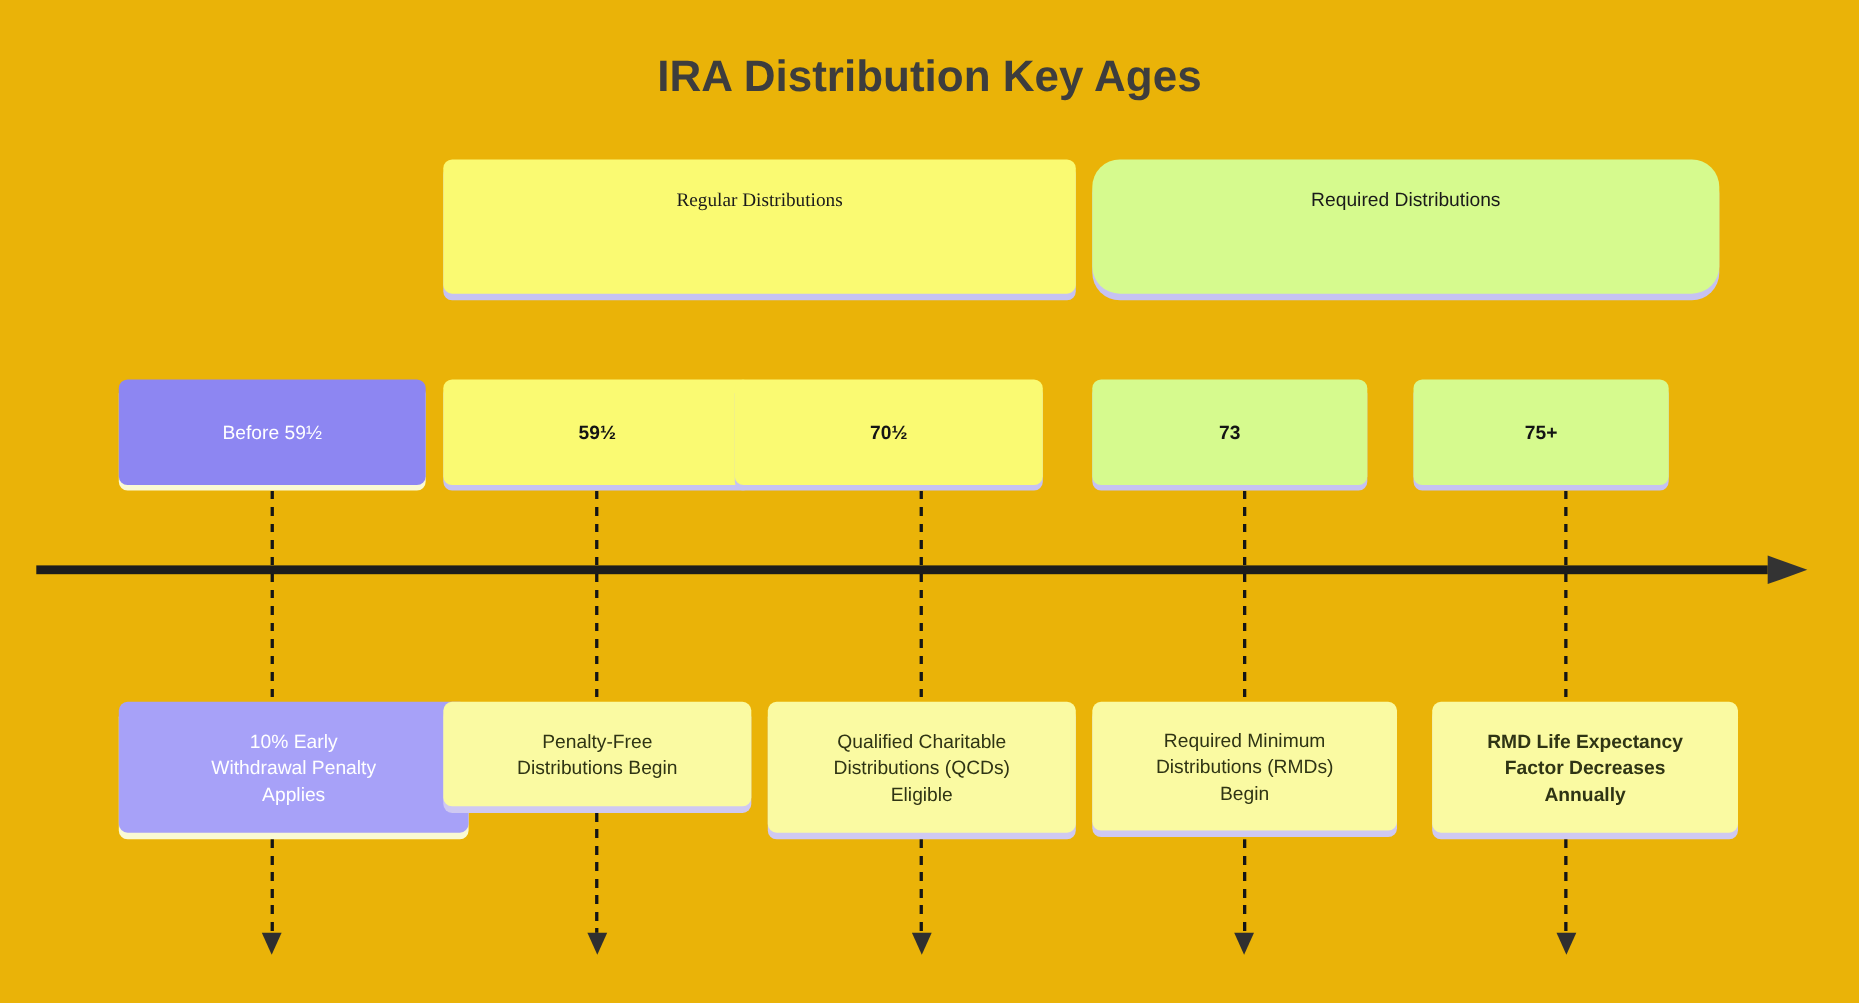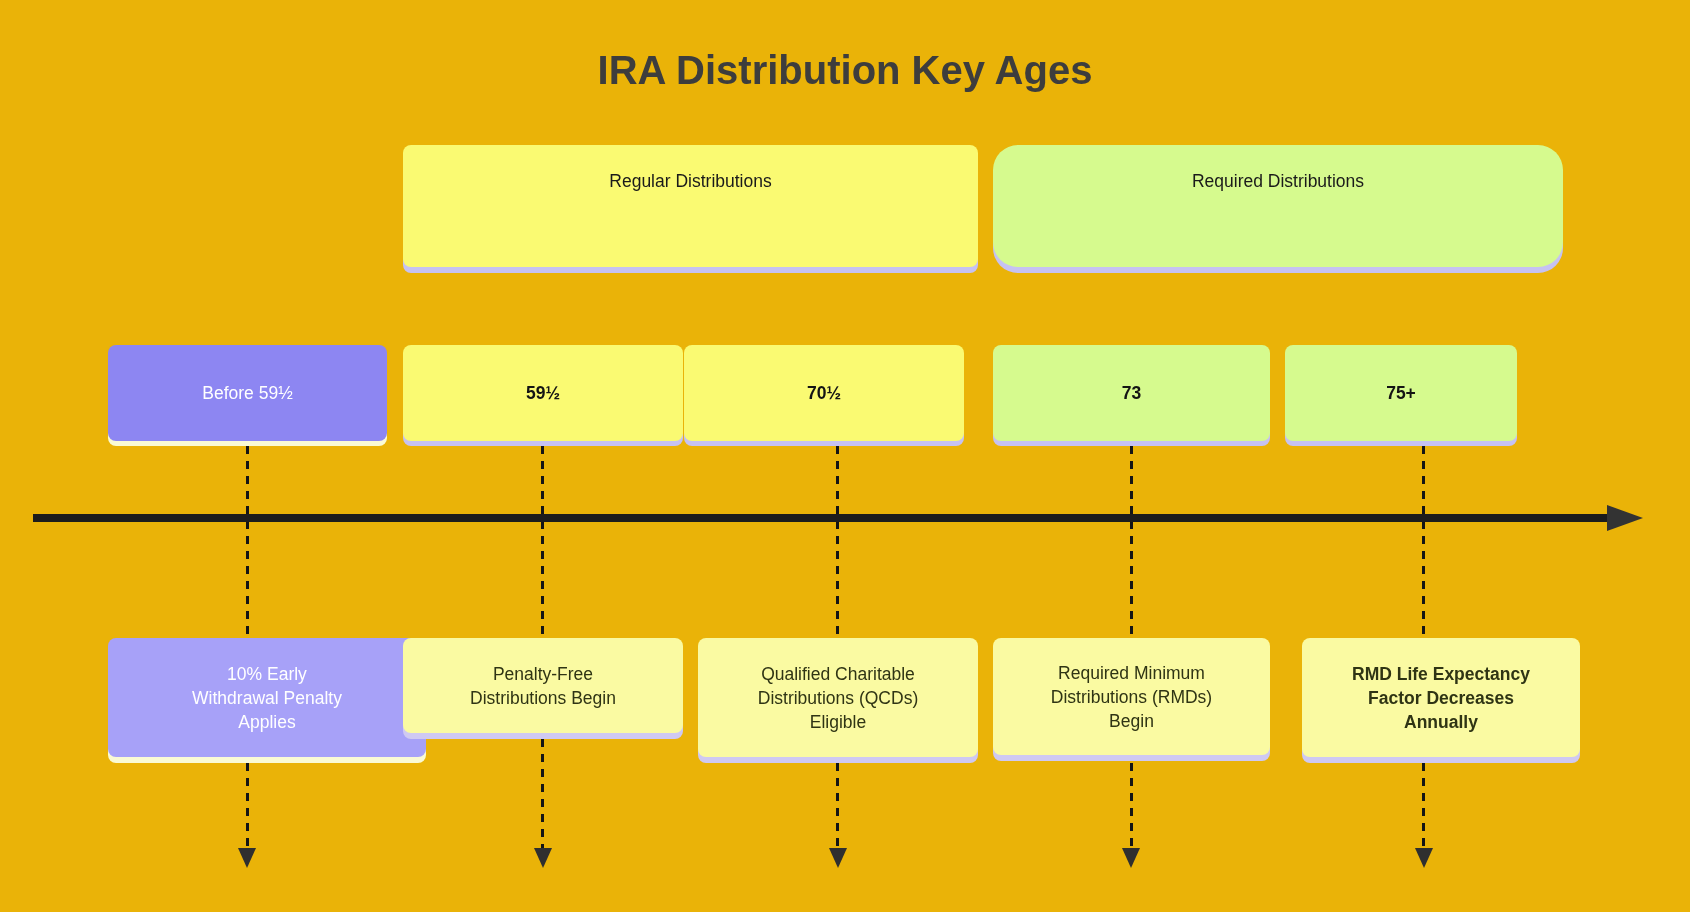--- a/index.html
+++ b/index.html
@@ -96,37 +96,37 @@
     border-top: 20px solid #2f2f2f;
   }
 </style>
 </head>
 <body>
 
 <div class="canvas">
 
   <div class="title">IRA Distribution Key Ages</div>
 
-  <div class="box sec yellow" style="left:403px; width:575px;">
+  <div class="box sec yellow" style="left:403px; width:575px;font-family:Liberation Serif, serif;">
     <span>Regular Distributions</span>
   </div>
   <div class="box sec green" style="left:993px; width:570px;border-radius:25px;">
     <span>Required Distributions</span>
   </div>
 
   <div class="box age purple" style="left:108px; width:279px;">
     <span>Before 59½</span>
   </div>
   <div class="box age yellow" style="left:403px; width:280px;text-align:center;">
     <span>59½</span>
   </div>
-  <div class="box age yellow" style="left:684px; width:280px;align-items:center;">
+  <div class="box age yellow" style="left:668px; width:280px;align-items:center;">
     <span>70½</span>
   </div>
-  <div class="box age green" style="left:993px; width:277px;">
+  <div class="box age green" style="left:993px; width:250px;">
     <span>73</span>
   </div>
   <div class="box age green" style="left:1285px; width:232px;text-align:right;">
     <span>75+</span>
   </div>
 
   <div class="dash" style="left:246px;  top:446px; height:192px;"></div>
   <div class="dash" style="left:541px;  top:446px; height:192px;"></div>
   <div class="dash" style="left:836px;  top:446px; height:192px;"></div>
   <div class="dash" style="left:1130px; top:446px; height:192px;"></div>

